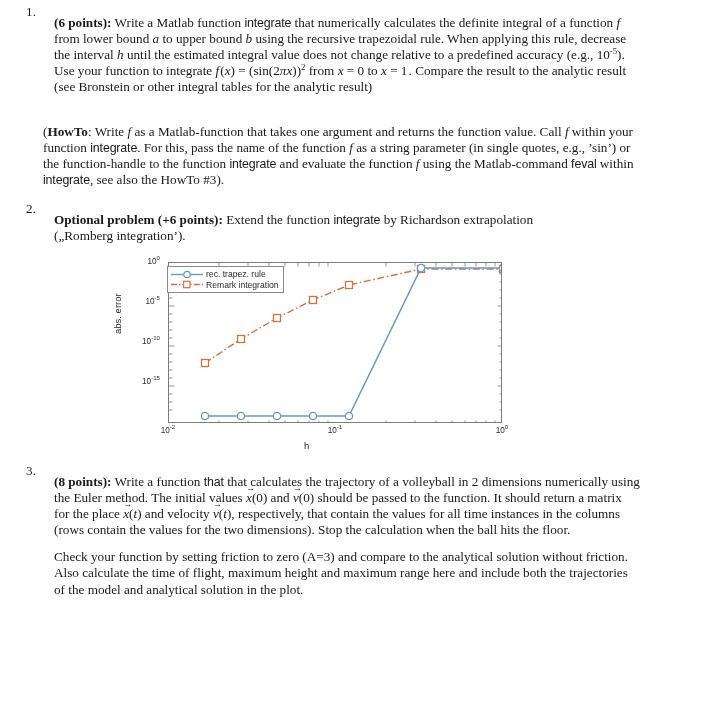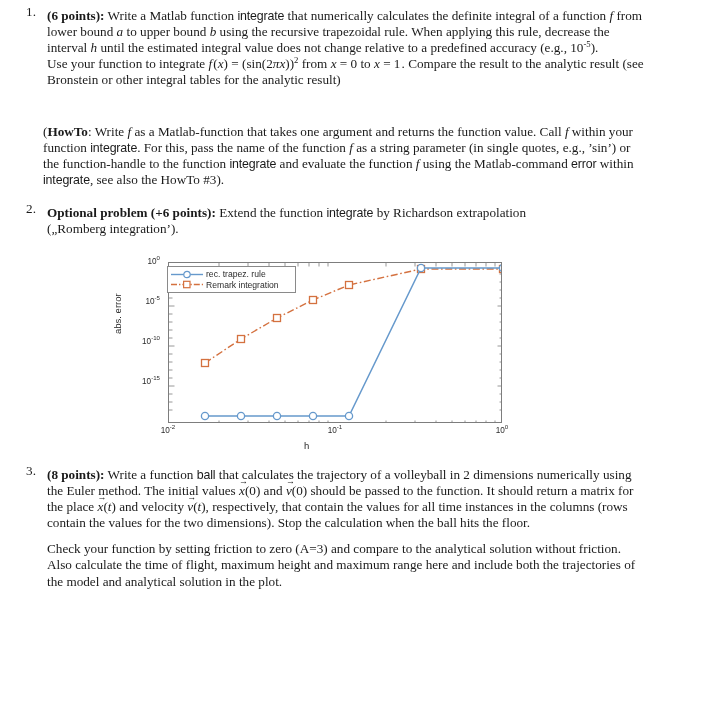--- a/index.html
+++ b/index.html
@@ -33,21 +33,21 @@
     width: 22px;
     min-width: 22px;
     text-align: right;
     padding-right: 7px;
     box-sizing: content-box;
   }
   .prob-body {
     flex: 1;
     padding-right: 62px;
   }
-  .para { margin: 4px; }
+  .para { margin: 11px; }
   .para + .para { margin-top: 10px; }
   b { font-weight: bold; }
   i, .it { font-style: italic; }
   .mono {
     font-family: "Liberation Sans", "DejaVu Sans", sans-serif;
     font-size: 12.4px;
     letter-spacing: -0.15px;
   }
   .math {
     font-family: "Liberation Serif", "DejaVu Serif", serif;
@@ -123,21 +123,21 @@
     overflow: hidden;
   }
   .plotsvg { position: absolute; left: 0; top: 0; }
 
   .legend {
     position: absolute;
     left: 49px;
     top: 18px;
     border: 1.1px solid #8a8a8a;
     background: #ffffff;
-    padding: 2px 16px 2px 3px;
+    padding: 2px 4px 2px 3px;
     font-family: "Liberation Sans", "DejaVu Sans", sans-serif;
     font-size: 8.6px;
     color: #2b2b2b;
     line-height: 10.5px;
     z-index: 5;
   }
   .legrow { display: flex; align-items: center; white-space: nowrap; }
   .legrow svg { margin-right: 3px; }
 </style>
 </head>
@@ -163,21 +163,21 @@
       </p>
     </div>
   </div>
 
   <div id="remark">
     (<b>HowTo</b>: Write <i>f</i> as a Matlab-function that takes
     one argument and returns the function value. Call <i>f</i> within your function
     <span class="mono">integrate</span>. For this, pass the name of the function
     <i>f</i> as a string parameter (in single quotes, e.g., ’sin’) or the function-handle to the function
     <span class="mono">integrate</span> and evaluate the function
-    <i>f</i> using the Matlab-command <span class="mono">error</span> within
+    <i>f</i> using the Matlab-command <span class="mono">feval</span> within
     <span class="mono">integrate</span>, see also the HowTo #3).
   </div>
 
   <div class="problem" id="p2">
     <div class="prob-num">2.</div>
     <div class="prob-body">
       <p class="para">
         <b>Optional problem (+6 points):</b>
         Extend the function <span class="mono">integrate</span>
         by Richardson extrapolation<br>(„Romberg integration’).
@@ -325,21 +325,21 @@
       </div>
 
     </div>
   </div>
 
   <div class="problem" id="p3">
     <div class="prob-num">3.</div>
     <div class="prob-body">
       <p class="para">
         <b>(8 points):</b>
-        Write a function <span class="mono">ball</span> that calculates the
+        Write a function <span class="mono">that</span> that calculates the
         trajectory of a volleyball in 2 dimensions numerically using the Euler method. The initial values
         <span class="vecwrap"><span class="arr">→</span>x</span>(0) and
         <span class="vecwrap"><span class="arr">→</span>v</span>(0) should be passed to the
         function. It should return a matrix for the place
         <span class="vecwrap"><span class="arr">→</span>x</span>(<i>t</i>) and velocity
         <span class="vecwrap"><span class="arr">→</span>v</span>(<i>t</i>), respectively, that contain
         the values for all time instances in the columns (rows contain the values for the two dimensions).
         Stop the calculation when the ball hits the floor.
       </p>
       <p class="para">

